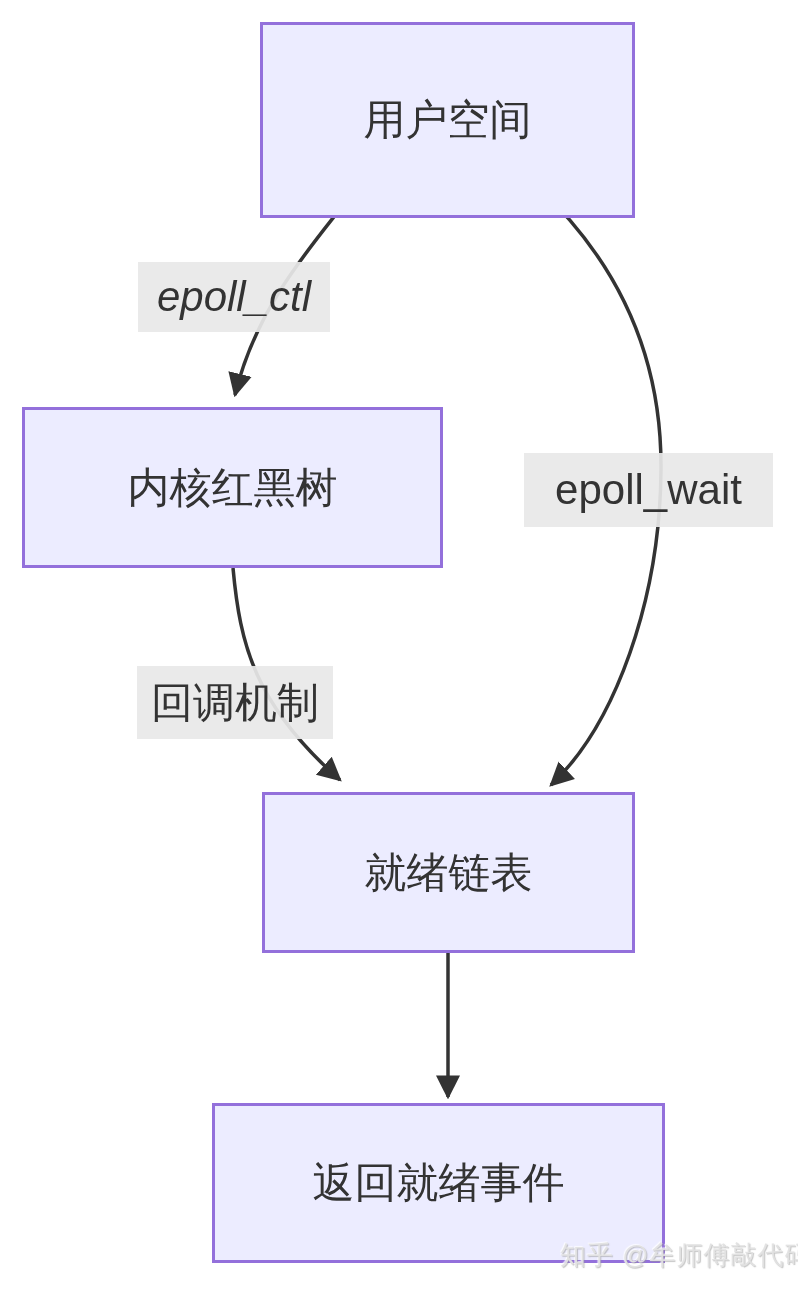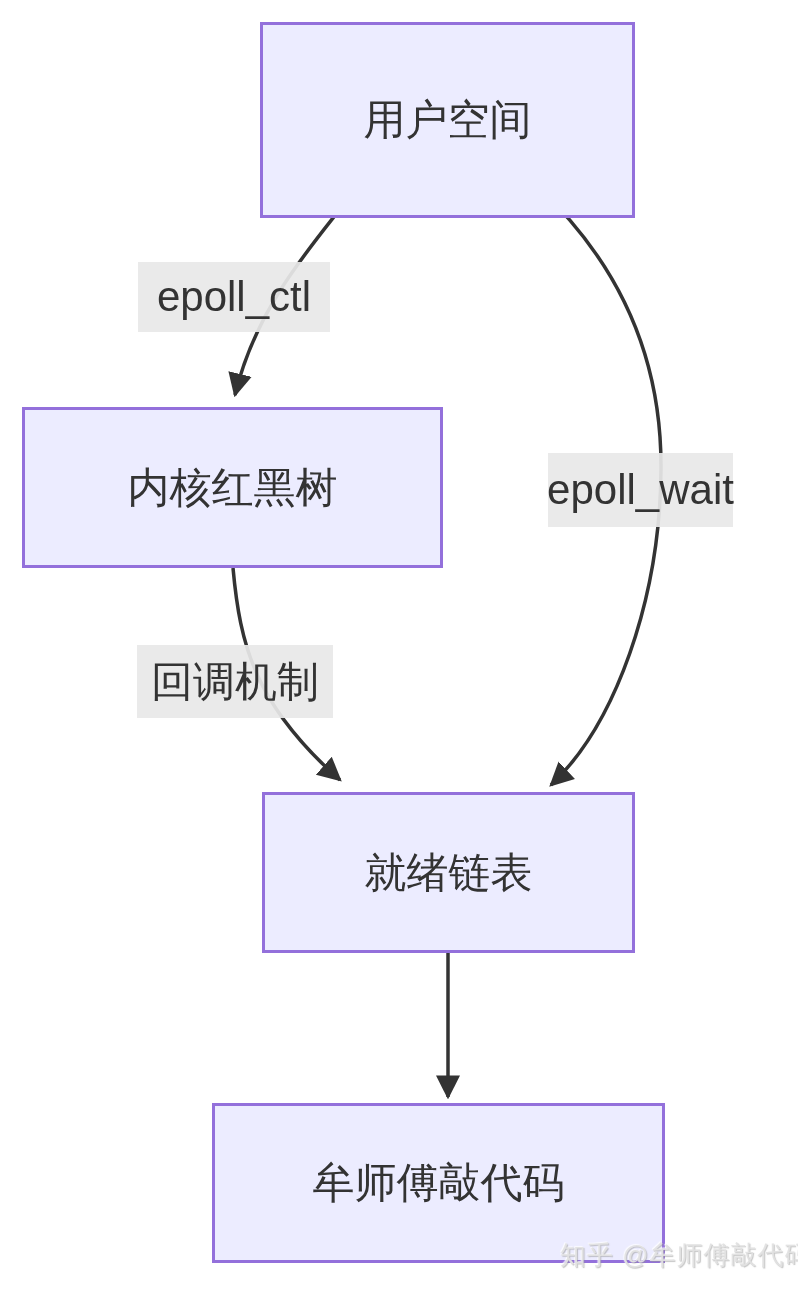--- a/index.html
+++ b/index.html
@@ -48,23 +48,23 @@
     position: absolute;
     z-index: 2;
     background: rgba(232,232,232,0.93);
     color: #333333;
     font-size: 42px;
     display: flex;
     align-items: center;
     justify-content: center;
     white-space: nowrap;
   }
-  .edge-label-epoll-ctl  { left: 138px; top: 262px; width: 192px; height: 70px; }
-  .edge-label-epoll-wait { left: 548px; top: 453px; width: 185px; height: 74px; }
-  .edge-label-callback   { left: 137px; top: 645px; width: 196px; height: 73px; }
+  .edge-label-epoll-ctl  { left: 138px; top: 262px; width: 192px; height: 70px; font-style: italic; }
+  .edge-label-epoll-wait { left: 524px; top: 453px; width: 249px; height: 74px; }
+  .edge-label-callback   { left: 137px; top: 666px; width: 196px; height: 73px; }
 
   .watermark {
     position: absolute;
     z-index: 4;
     left: 560px;
     top: 1238px;
     width: 230px;
     font-size: 26px;
     letter-spacing: 1px;
     color: rgba(226,226,226,0.95);
@@ -94,17 +94,17 @@
   <div class="edge-label edge-label-epoll-wait">epoll_wait</div>
 
   <div class="edge-label edge-label-callback">回调机制</div>
 
   <div class="node node-user-space">用户空间</div>
 
   <div class="node node-ready-list">就绪链表</div>
 
   <div class="node node-kernel-rbtree">内核红黑树</div>
 
-  <div class="node node-return-events">牟师傅敲代码</div>
+  <div class="node node-return-events">返回就绪事件</div>
 
   <div class="watermark">知乎 @牟师傅敲代码</div>
 
 </div>
 
 </body></html>

